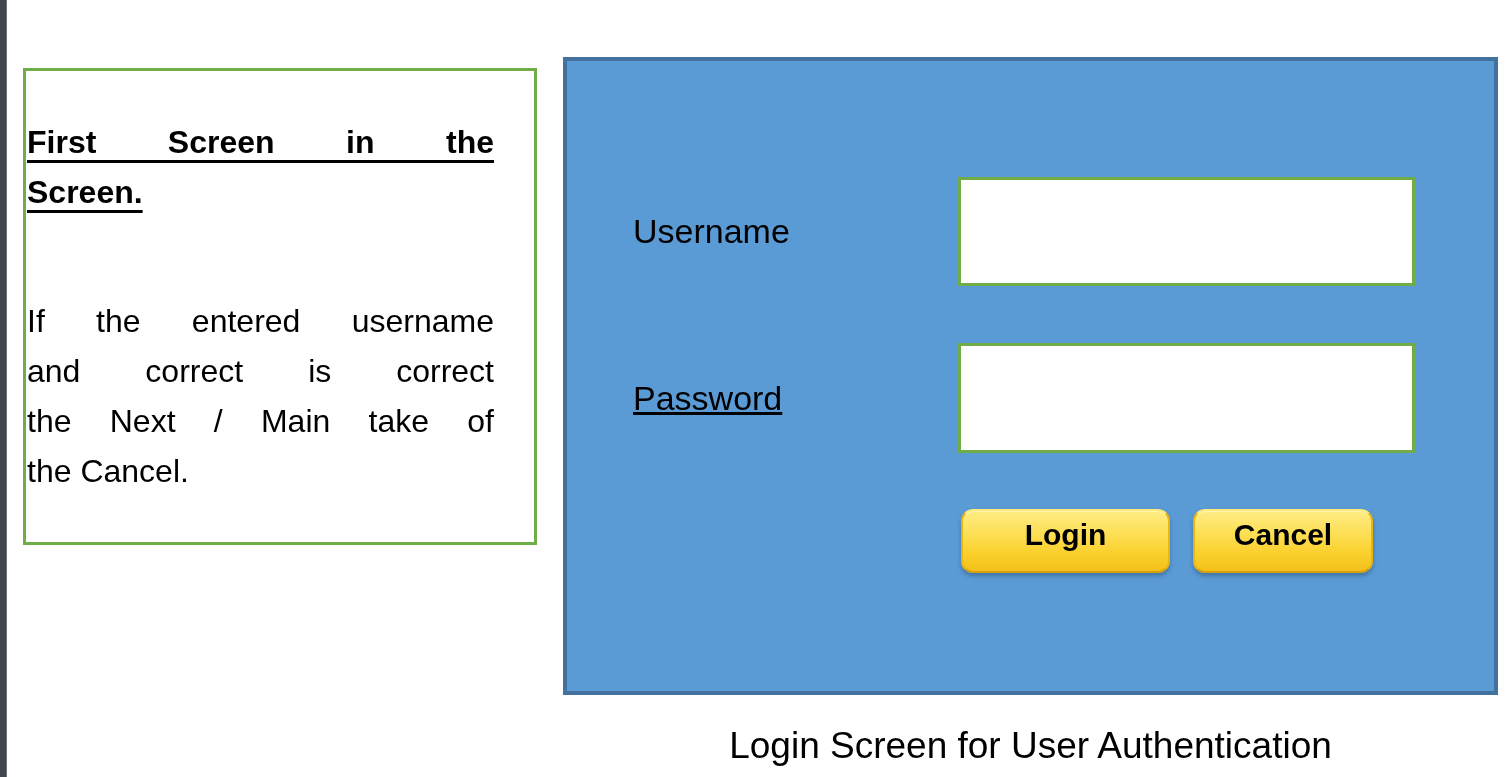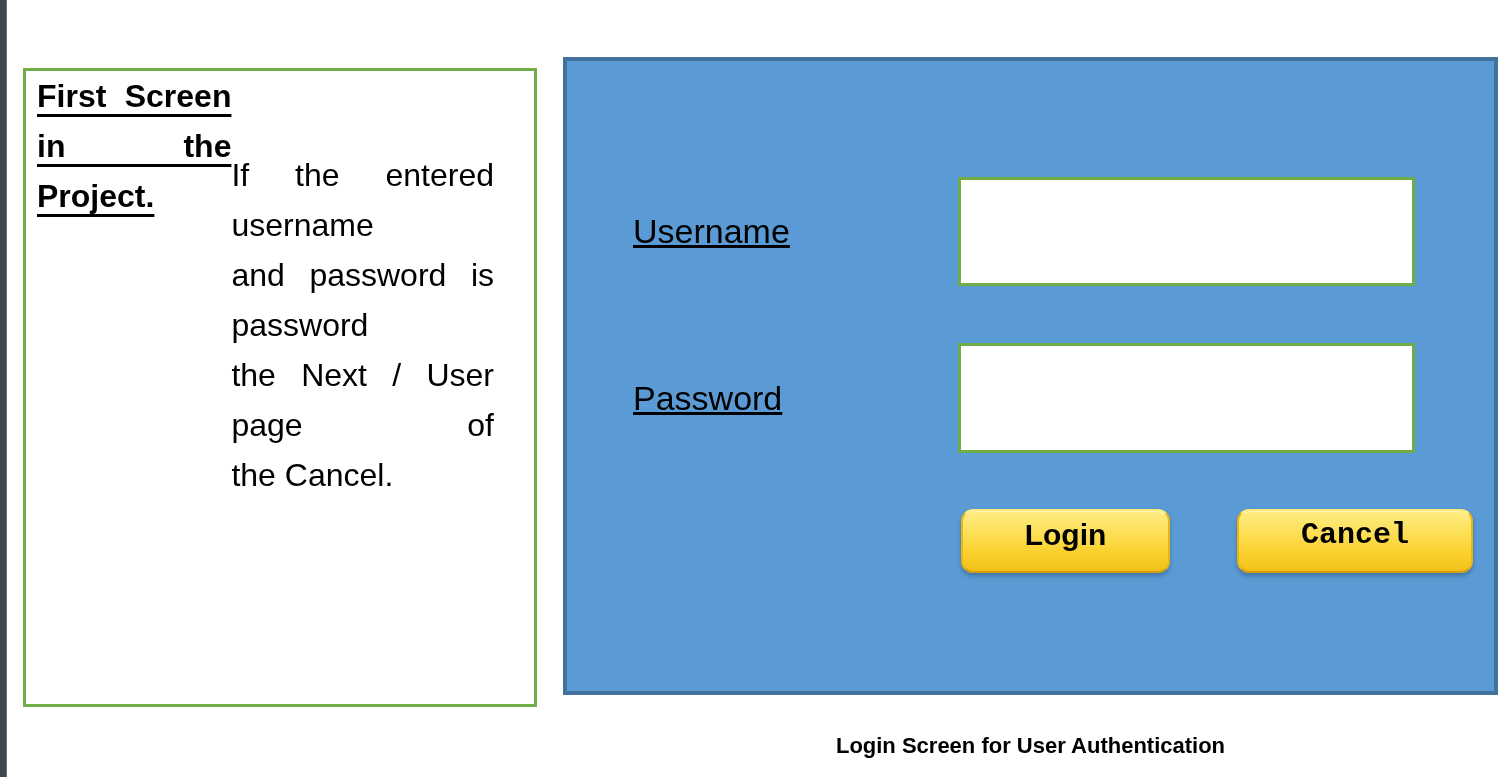--- a/index.html
+++ b/index.html
@@ -16,25 +16,25 @@
   .edge-strip {
     position: absolute; left: 0; top: 0;
     width: 7px; height: 777px;
     background: #42474e;
     border-right: 1px solid #6b7078;
   }
 
   
   .note-box {
     position: absolute; left: 23px; top: 68px;
-    width: 514px; height: 639px;
+    width: 514px; height: 477px;
     border: 3px solid #70AD47;
     background: #ffffff;
-    display: flex; flex-direction: row; justify-content: center;
-    padding: 0 40px 0 11px;
+    display: flex; flex-direction: column; justify-content: center;
+    padding: 0 40px 0 1px;
   }
   .note-heading, .note-body {
     color: #000000;
     font-size: 32px;
     line-height: 50px;
   }
   .note-heading { font-weight: bold; }
   .note-heading .line {
     text-decoration: underline;
     text-decoration-thickness: 3px;
@@ -49,21 +49,21 @@
     position: absolute; left: 563px; top: 57px;
     width: 935px; height: 638px;
     background: #5B9BD5;
     border: 4px solid #41719C;
   }
   .field-label {
     position: absolute; left: 66px;
     color: #000000; font-size: 34px; line-height: 40px;
     white-space: nowrap;
   }
-  .label-username { top: 150px; text-decoration: underline; }
+  .label-username { top: 150px; }
   .label-password { top: 317px; text-decoration: underline; }
   .text-field {
     position: absolute; left: 391px;
     width: 457px; height: 109px;
     background: #ffffff;
     border: 3px solid #70AD47;
     border-radius: 0;
     font-size: 32px; padding: 0 14px;
     font-family: "Liberation Sans", sans-serif;
     outline: none;
@@ -80,49 +80,49 @@
     border-bottom-color: #D79F10;
     box-shadow: 0 3px 4px rgba(23, 54, 86, 0.38), inset 0 1px 0 #FFF6B3;
     color: #000000;
     font-family: "Liberation Sans", sans-serif;
     font-size: 30px; font-weight: bold;
     cursor: pointer;
     display: flex; align-items: center; justify-content: center;
     padding-bottom: 13px;
   }
   .btn-login  { left: 394px; width: 209px; }
-  .btn-cancel { left: 670px; width: 236px; font-family: Liberation Mono, monospace; }
+  .btn-cancel { left: 626px; width: 180px; }
 
   
   .caption {
     position: absolute; left: 563px; top: 727px;
     width: 935px;
     text-align: center;
     color: #000000;
-    font-size: 22px; font-weight: bold;
+    font-size: 37px; font-weight: normal;
     line-height: 38px;
     white-space: nowrap;
   }
 </style>
 </head>
 <body>
 
 <div class="page">
 
   <div class="edge-strip"></div>
 
   <div class="note-box">
     <div class="note-heading">
       <div class="line jline">First Screen in the</div>
-      <div class="line lline">Project.</div>
+      <div class="line lline">Screen.</div>
     </div>
     <div class="note-body">
       <div class="jline">If the entered username</div>
-      <div class="jline">and password is password</div>
-      <div class="jline">the Next / User page of</div>
+      <div class="jline">and correct is correct</div>
+      <div class="jline">the Next / Main take of</div>
       <div class="lline">the Cancel.</div>
     </div>
   </div>
 
   <div class="login-panel">
 
     <div class="field-label label-username">Username</div>
     <input class="text-field field-username" type="text" value="" style="">
 
     <div class="field-label label-password">Password</div>

